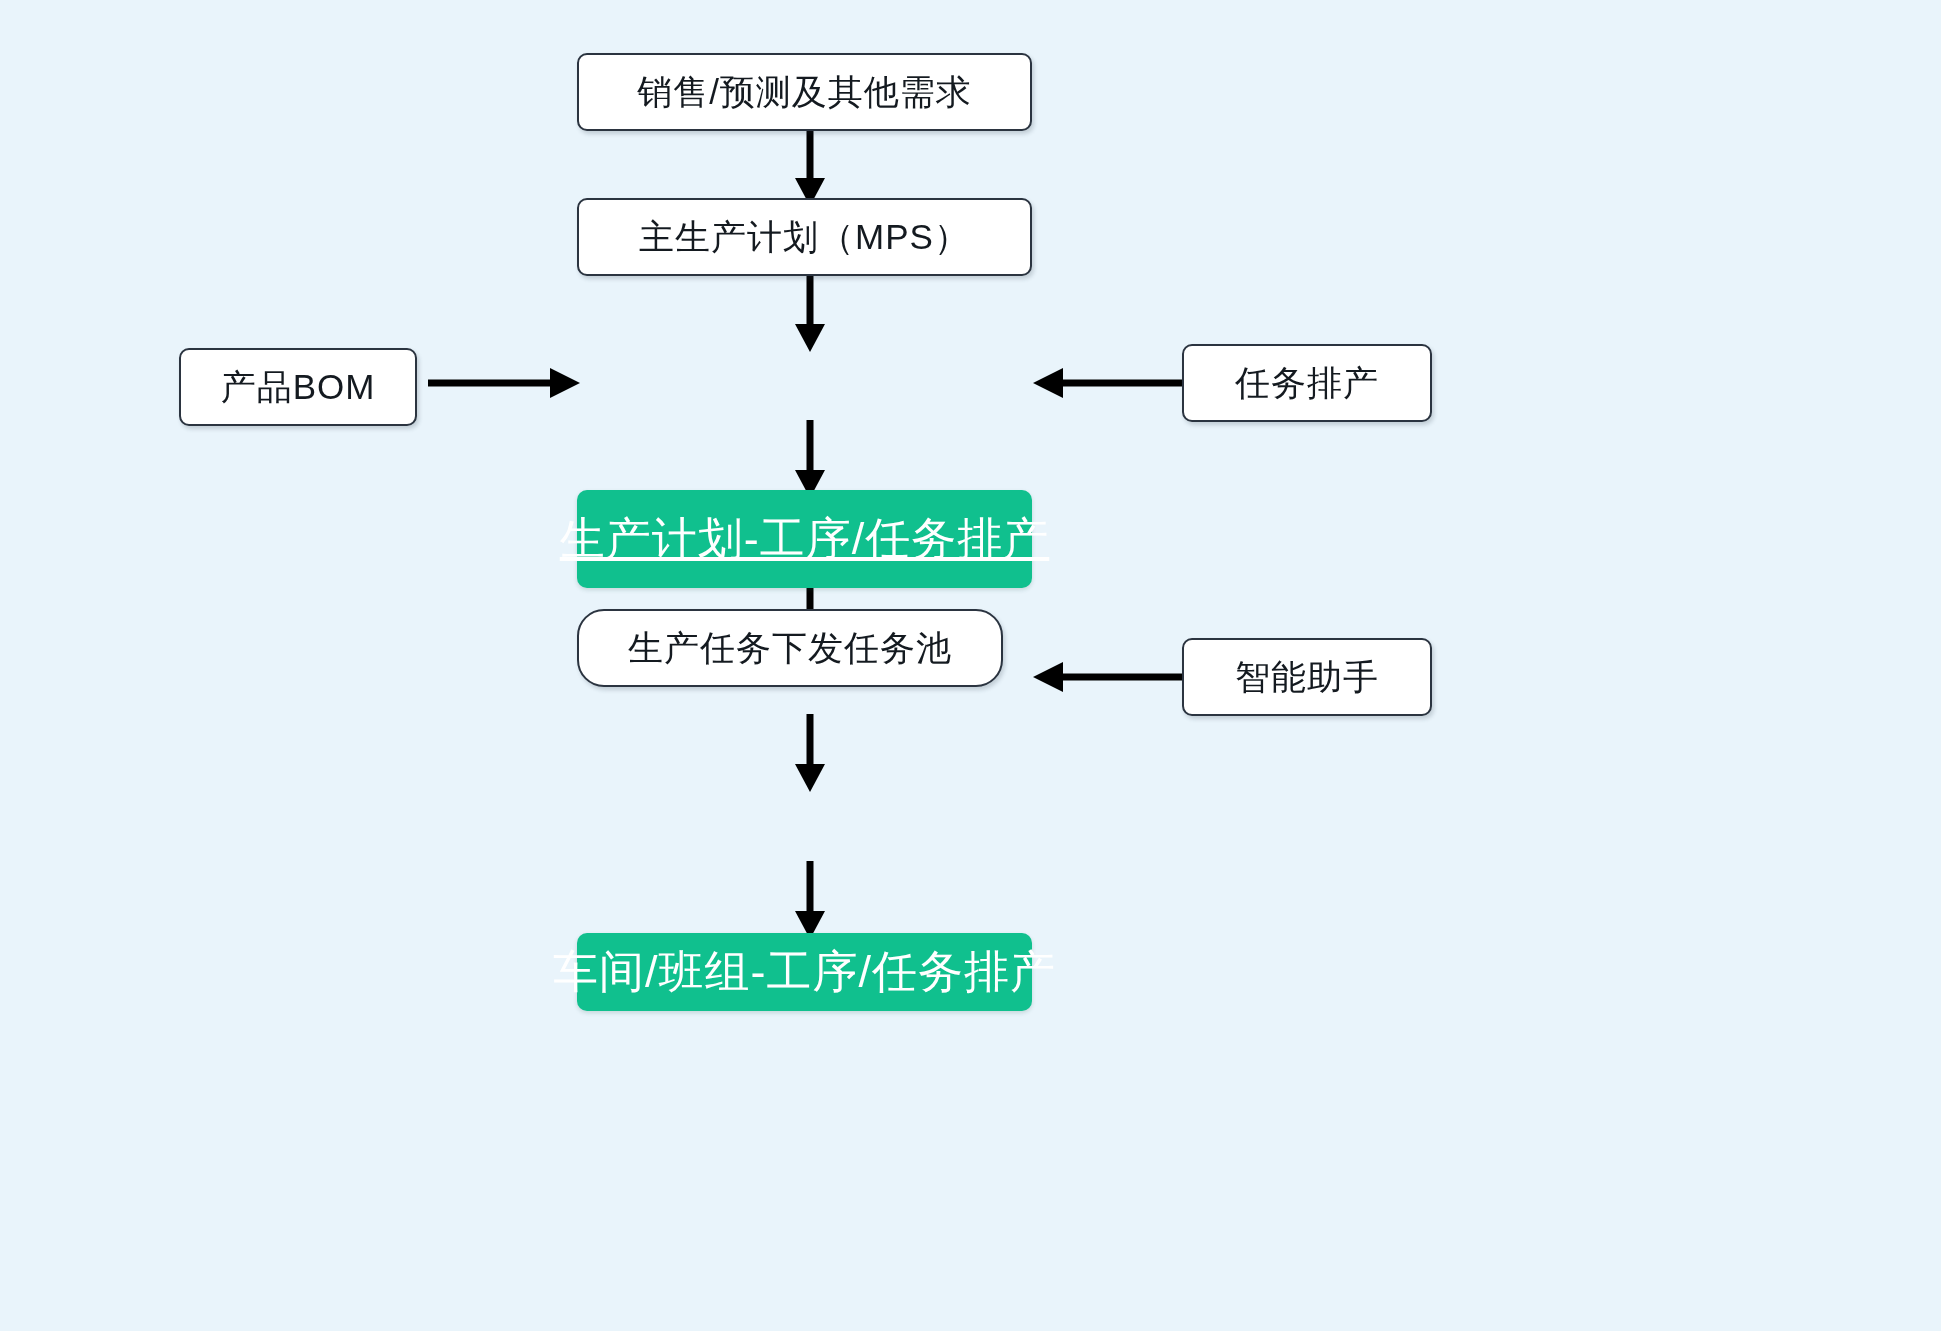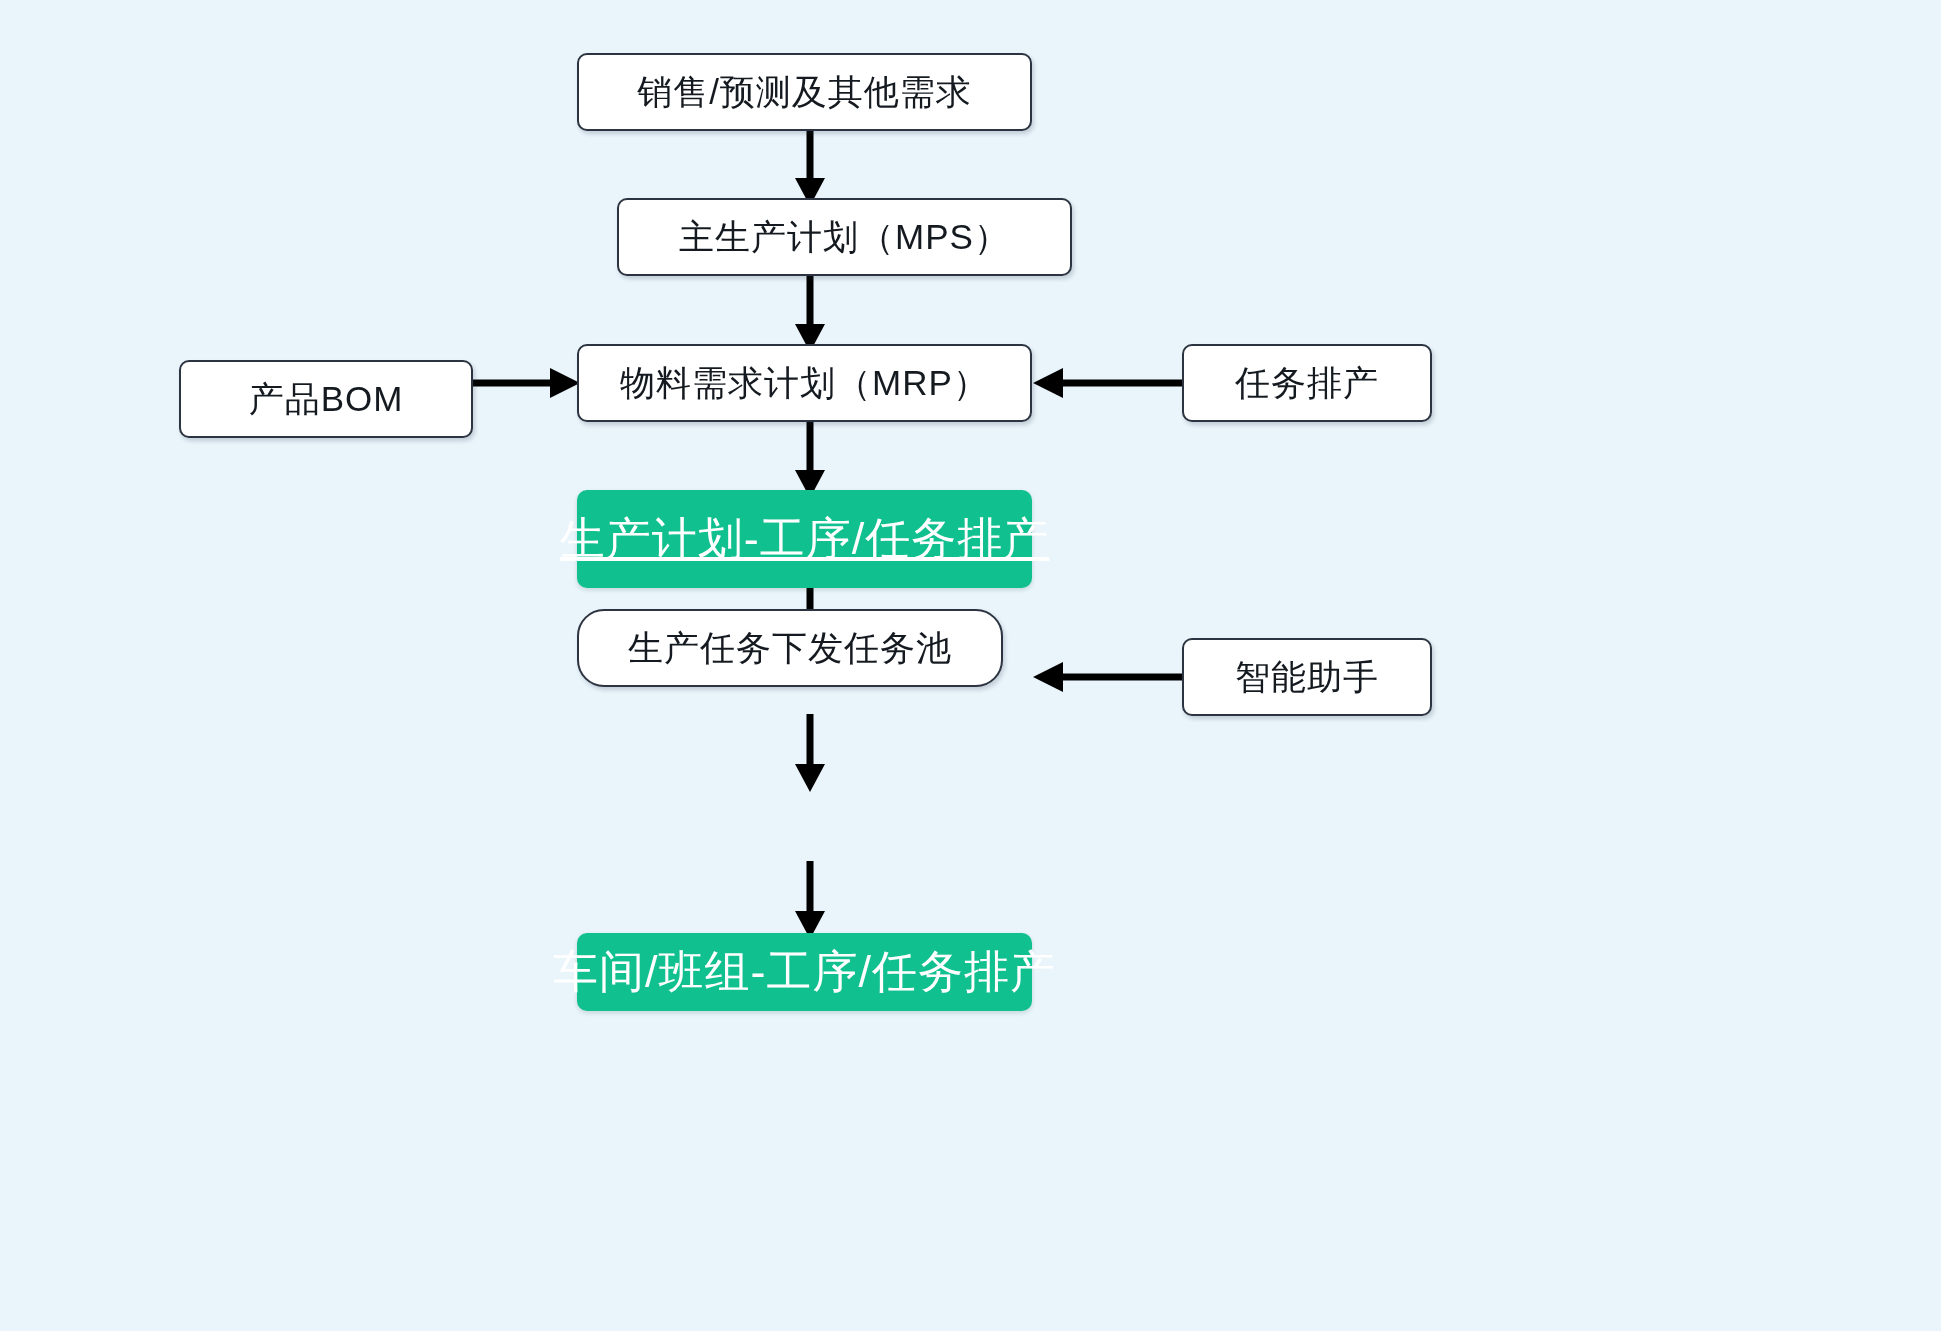--- a/index.html
+++ b/index.html
@@ -121,25 +121,24 @@
 
   <div class="edge" style="left:780px; top:861px;">
     <svg width="60" height="80" viewBox="0 0 60 80">
       <line x1="30" y1="0" x2="30" y2="58" stroke="#000000" stroke-width="7"></line>
       <polygon points="30,78 15,50 45,50" fill="#000000"></polygon>
     </svg>
   </div>
 
   <div class="node node-white" style="left:577px; top:53px; width:455px; height:78px;">销售/预测及其他需求</div>
 
-  <div class="node node-white" style="left:577px; top:198px; width:455px; height:78px;margin-left:40px;">主生产计划（MPS）</div>
+  <div class="node node-white" style="left:577px; top:198px; width:455px; height:78px;">主生产计划（MPS）</div>
 
-  <div class="node node-white" style="left:179px; top:360px; width:294px; height:78px;">产品BOM</div>
+  <div class="node node-white" style="left:179px; top:348px; width:238px; height:78px;">产品BOM</div>
 
-  <div class="node node-white" style="left:577px; top:344px; width:455px; height:78px;">物料需求计划（MRP）</div>
 
   <div class="node node-white" style="left:1182px; top:344px; width:250px; height:78px;">任务排产</div>
 
   <div class="node node-green" style="left:577px; top:490px; width:455px; height:98px;text-decoration:underline;">生产计划-工序/任务排产</div>
 
   <div class="node node-white" style="left:577px; top:609px; width:426px; height:78px;border-radius:27px;">生产任务下发任务池</div>
 
   <div class="node node-white" style="left:1182px; top:638px; width:250px; height:78px;">智能助手</div>
 
 

